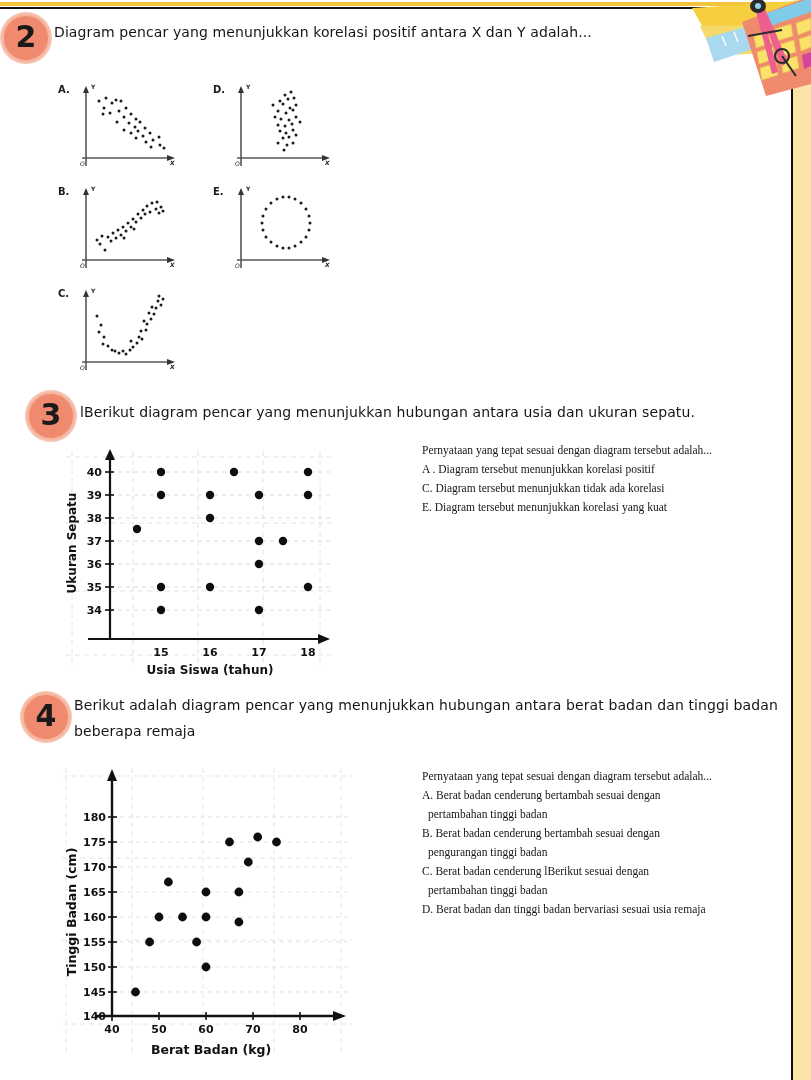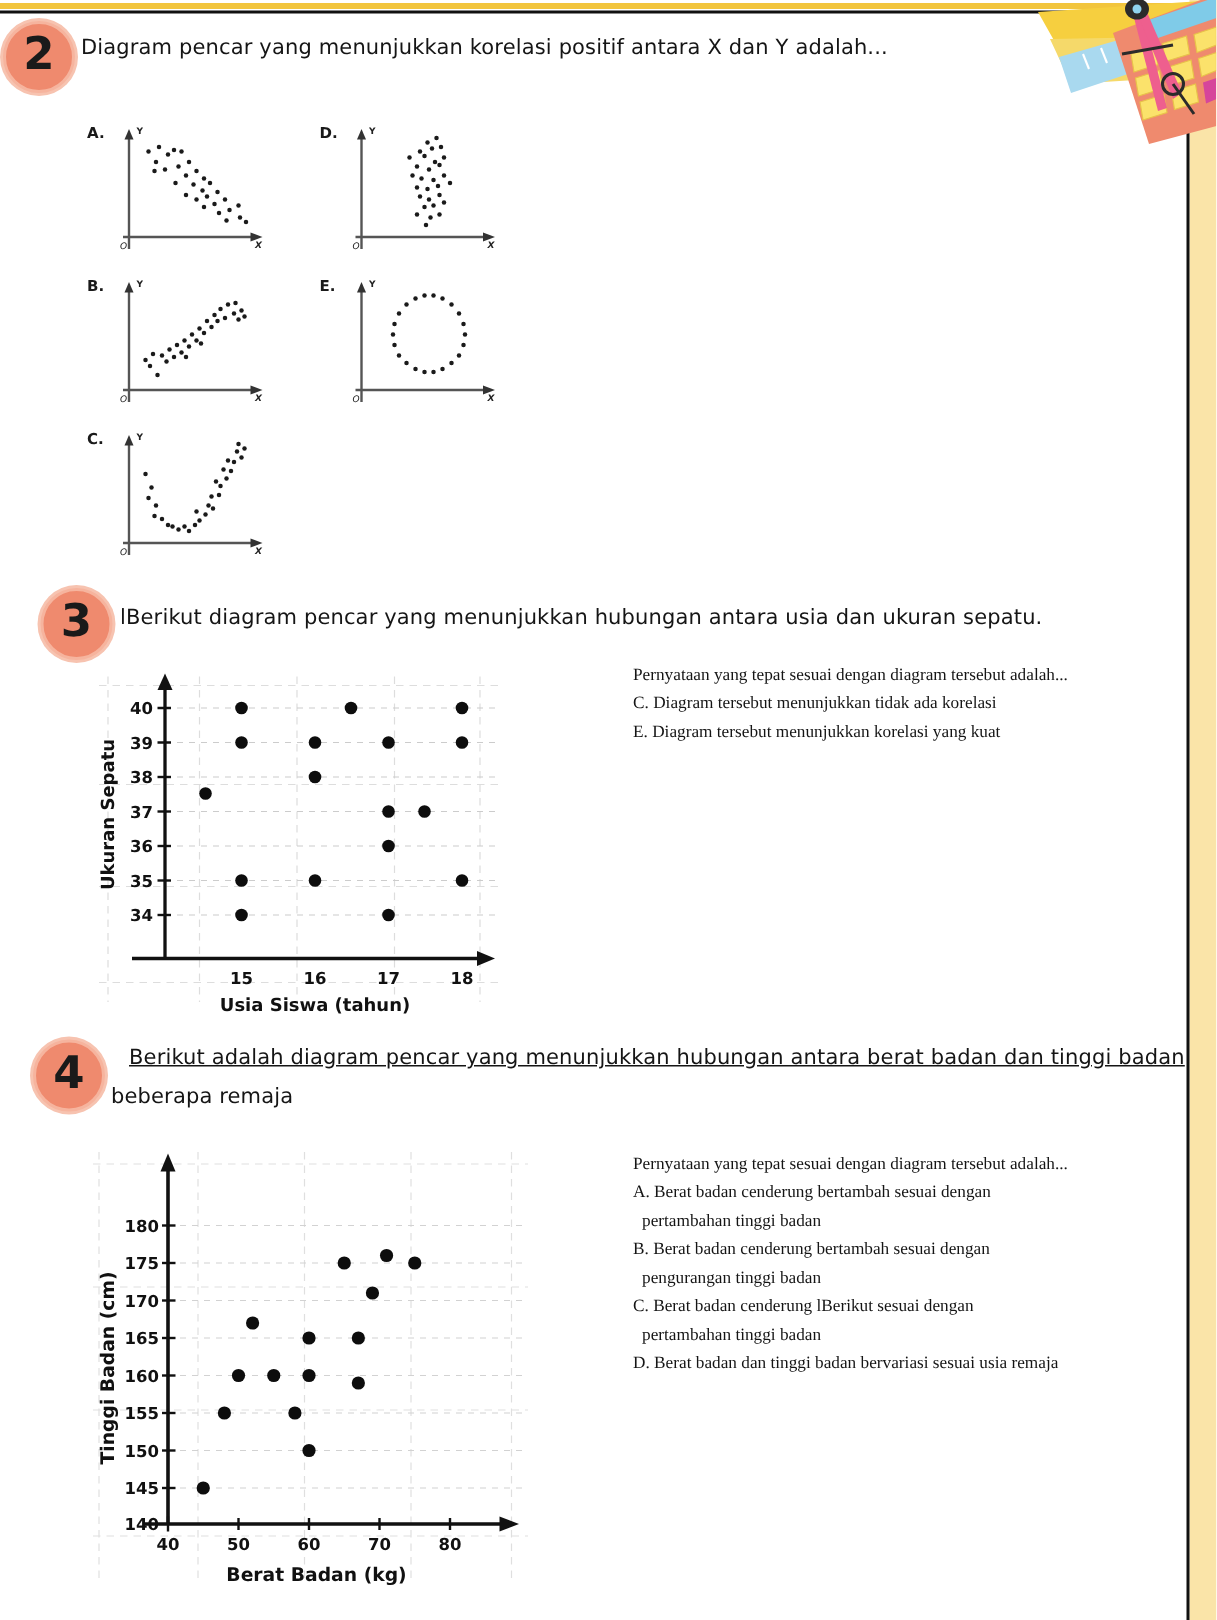--- a/index.html
+++ b/index.html
@@ -453,26 +453,27 @@
       <circle cx="225" cy="98" r="4.2"></circle>
       <circle cx="250" cy="29" r="4.2"></circle>
       <circle cx="250" cy="52" r="4.2"></circle>
       <circle cx="250" cy="144" r="4.2"></circle>
     </g>
   </svg>
 </div>
 
 <div class="opt-list" style="left:382px; top:444px;">
   <div class="opt-line opt-lead">Pernyataan yang tepat sesuai dengan diagram tersebut adalah...</div>
+  <div class="opt-line opt-row">A . Diagram tersebut menunjukkan korelasi positif</div>
   <div class="opt-line opt-row">C.  Diagram tersebut menunjukkan tidak ada korelasi</div>
   <div class="opt-line opt-row">E.  Diagram tersebut menunjukkan korelasi yang kuat</div>
 </div>
 
 <div class="qnum" style="left:22px; top:693px;">4</div>
-<div class="qtext" style="left:86px; top:693px;text-decoration:underline;">Berikut adalah diagram pencar yang menunjukkan hubungan antara berat badan dan tinggi badan</div>
+<div class="qtext" style="left:74px; top:693px;">Berikut adalah diagram pencar yang menunjukkan hubungan antara berat badan dan tinggi badan</div>
 <div class="qtext" style="left:74px; top:719px;">beberapa remaja</div>
 
 <div class="chart-box" style="left:56px; top:762px;">
   <svg class="chart-svg" width="300" height="300" viewBox="0 0 300 300">
     <rect x="0" y="0" width="300" height="300" fill="#ffffff"></rect>
 
     <g stroke="#dfdfdf" stroke-width="0.8" stroke-dasharray="5,4">
       <line x1="10" y1="6" x2="10" y2="292"></line>
       <line x1="76" y1="6" x2="76" y2="292"></line>
       <line x1="147" y1="6" x2="147" y2="292"></line>

